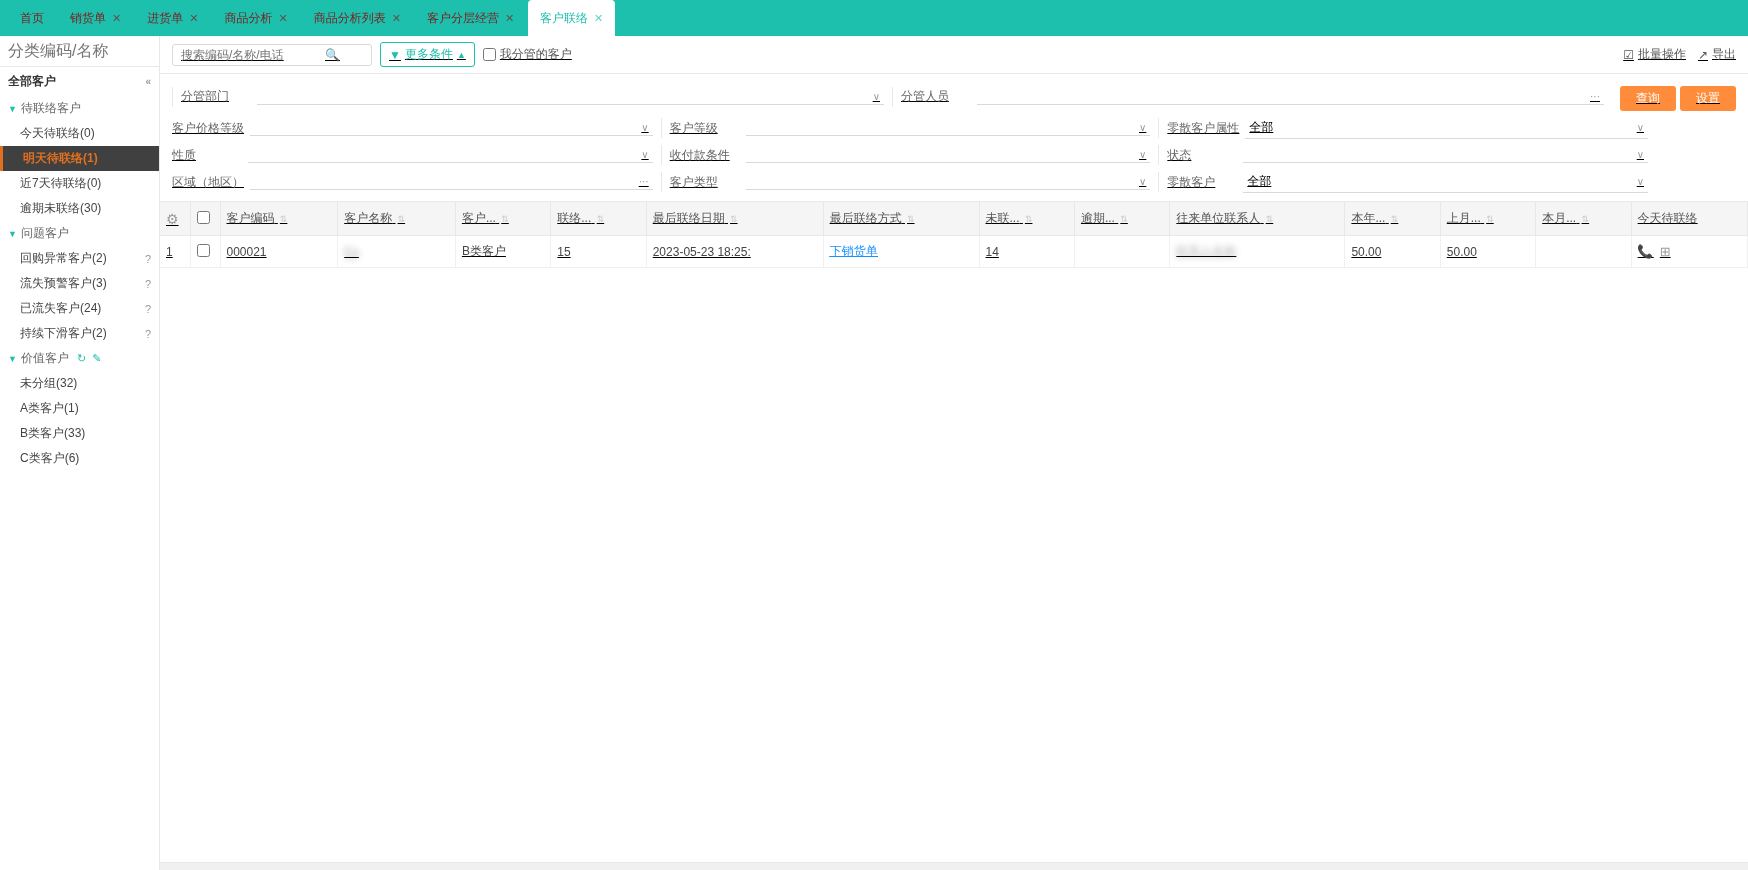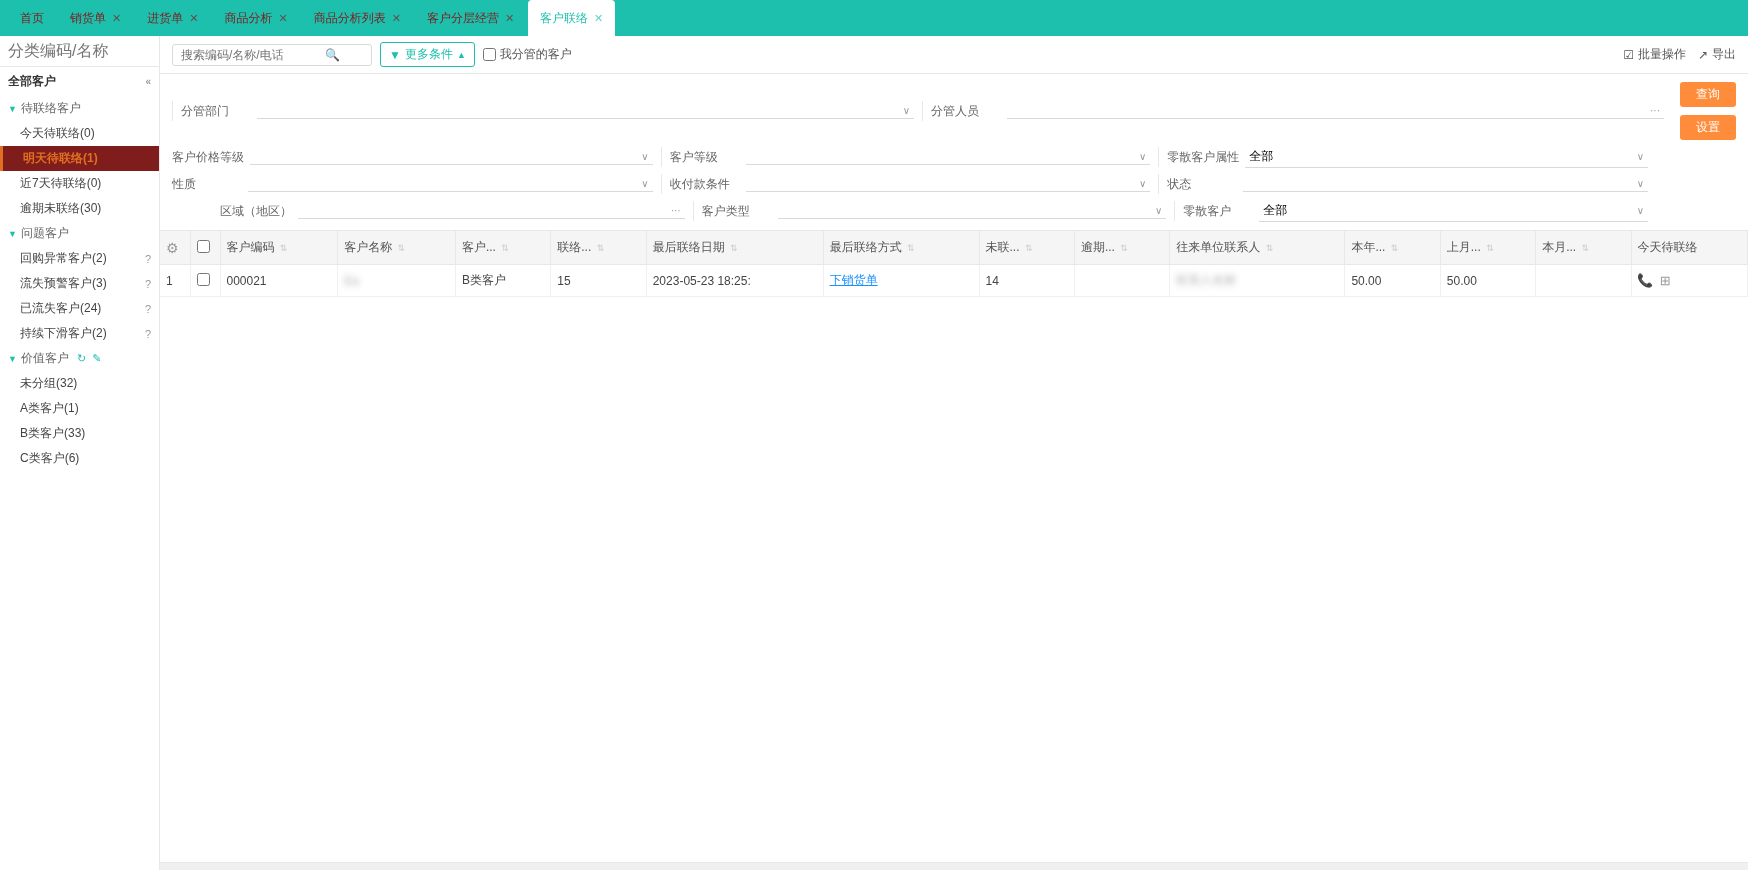--- a/index.html
+++ b/index.html
@@ -88,28 +88,29 @@
     .sidebar-group-label .triangle { color: #1dbfad; font-size: 9px; }
 
     .sidebar-item {
       padding: 4px 8px 4px 20px;
       color: #444;
       cursor: pointer;
       display: flex;
       align-items: center;
       justify-content: space-between;
     }
-    .sidebar-item.active { background: #7f1d1d; color: #e07020; font-weight: bold; border-left: 3px solid #e07020; }
+    .sidebar-item.active { background: #404040; color: #e07020; font-weight: bold; border-left: 3px solid #e07020; }
 
     
     .content-area {
       flex: 1;
       display: flex;
       flex-direction: column;
       overflow: hidden;
+      text-decoration: underline;
     }
 
     
     .toolbar {
       background: #fff;
       border-bottom: 1px solid #e8e8e8;
       padding: 6px 12px;
       display: flex;
       align-items: center;
       gap: 8px;
@@ -167,21 +168,21 @@
       background: #fff;
       border-bottom: 1px solid #e8e8e8;
       padding: 8px 12px;
     }
     .filter-row {
       display: flex;
       align-items: center;
       gap: 8px;
       margin-bottom: 6px;
     }
-    .filter-row:last-child { margin-bottom: 0; margin-left: 48px; }
+    .filter-row:last-child { margin-bottom: 0; }
     .filter-field {
       display: flex;
       align-items: center;
       gap: 6px;
       flex: 1;
     }
     .filter-label {
       color: #666;
       white-space: nowrap;
       min-width: 70px;
@@ -223,21 +224,21 @@
       color: #fff;
       border: none;
       border-radius: 3px;
       padding: 4px 16px;
       cursor: pointer;
       font-size: 12px;
       margin-top: 4px;
     }
     .filter-actions {
       display: flex;
-      flex-direction: column;
+      flex-direction: row;
       align-items: flex-end;
       gap: 4px;
       margin-left: 8px;
     }
 
     
     .table-container {
       flex: 1;
       overflow: auto;
       background: #fff;

